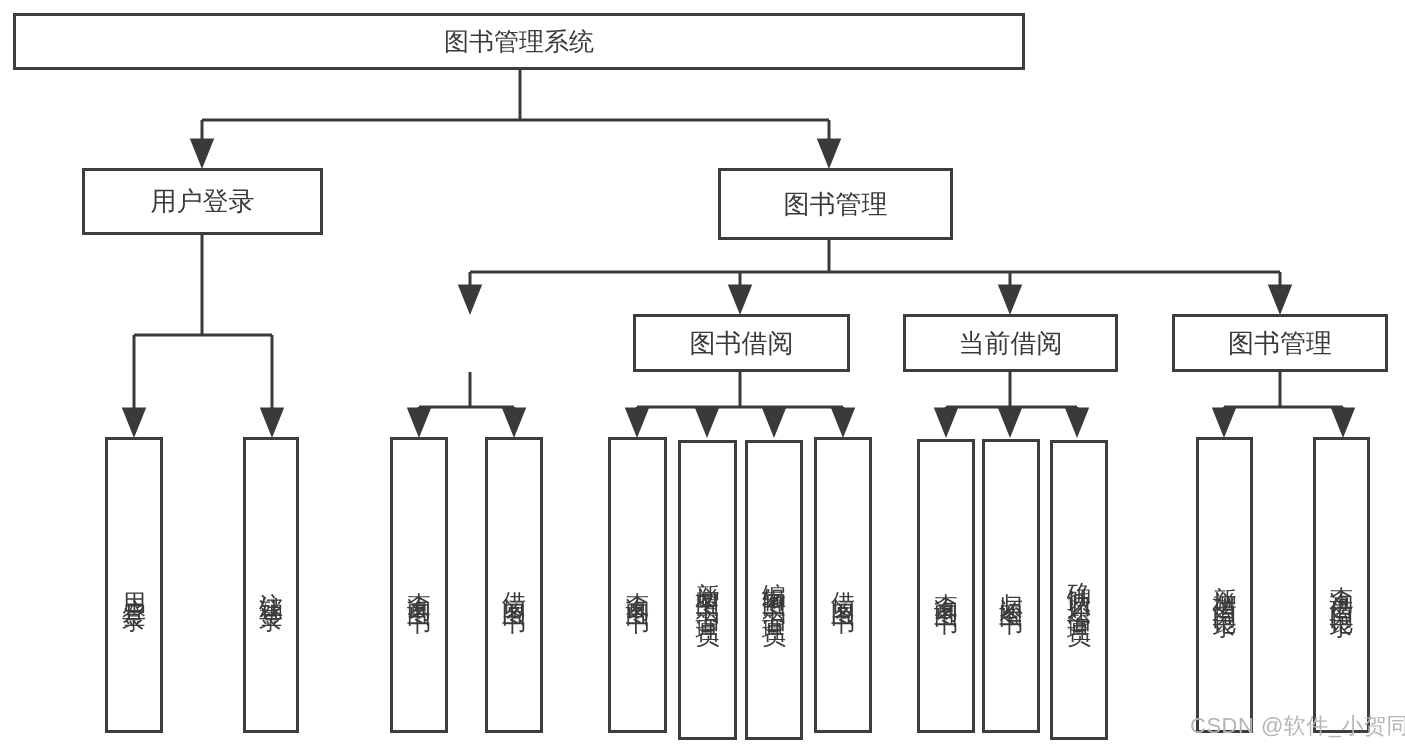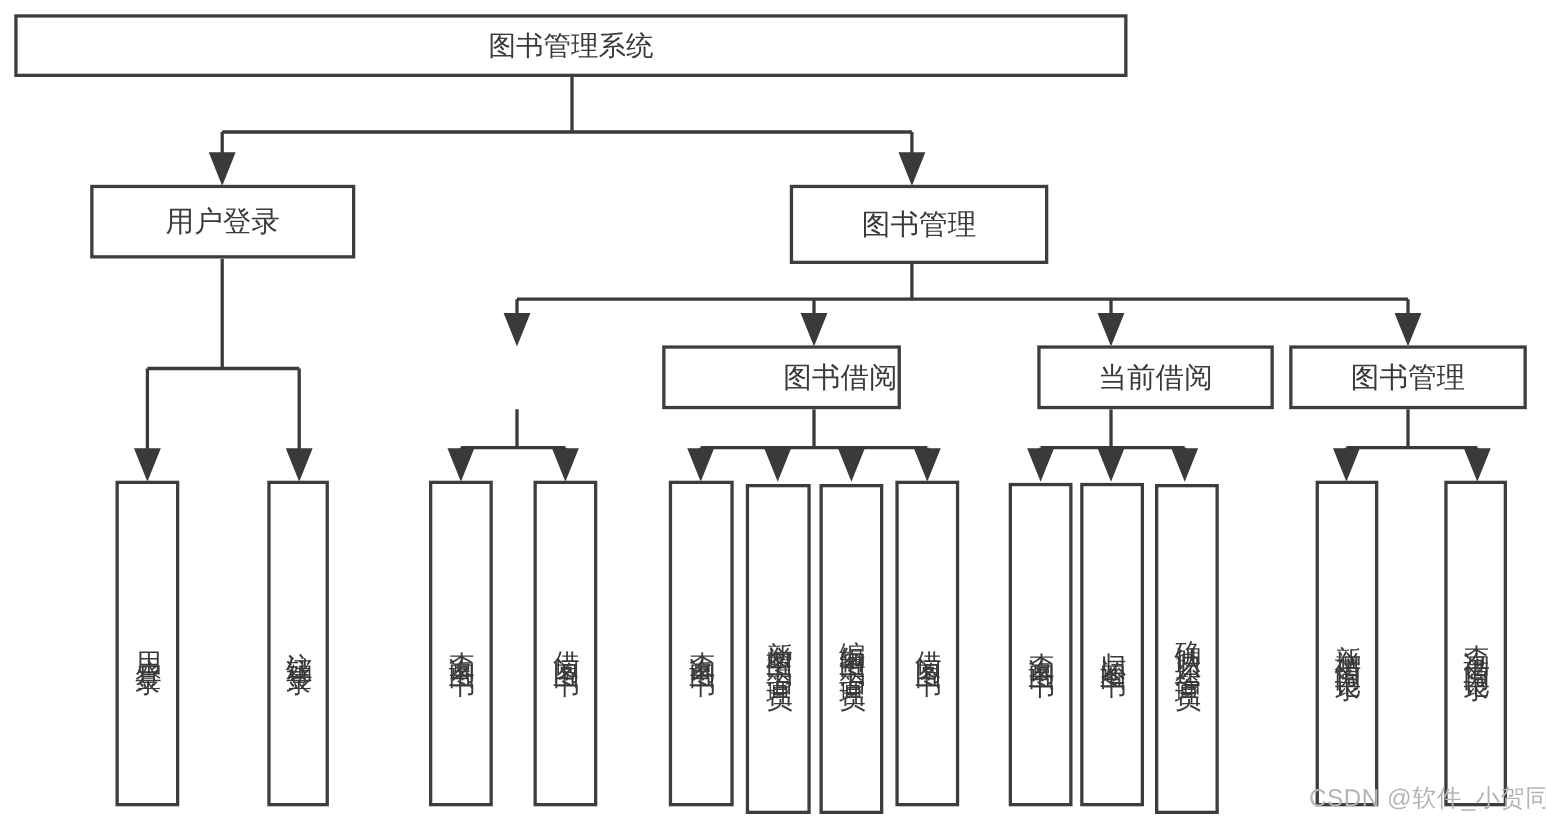--- a/index.html
+++ b/index.html
@@ -97,24 +97,24 @@
     <span>图书管理系统</span>
   </div>
 
   <div class="node hnode" style="left:82px;top:168px;width:241px;height:67px;">
     <span>用户登录</span>
   </div>
   <div class="node hnode" style="left:718px;top:168px;width:235px;height:72px;">
     <span>图书管理</span>
   </div>
 
-  <div class="node hnode" style="left:602px;top:314px;width:217px;height:58px;justify-content:flex-end;">
+  <div class="node hnode" style="left:633px;top:314px;width:217px;height:58px;">
     <span>图书借阅</span>
   </div>
-  <div class="node hnode" style="left:903px;top:314px;width:215px;height:58px;margin-left:40px;">
+  <div class="node hnode" style="left:903px;top:314px;width:215px;height:58px;">
     <span>当前借阅</span>
   </div>
   <div class="node hnode" style="left:1172px;top:314px;width:216px;height:58px;">
     <span>图书管理</span>
   </div>
 
   <div class="node vnode" style="left:105px;top:437px;width:58px;height:296px;">
     <span>用户登录</span>
   </div>
   <div class="node vnode" style="left:243px;top:437px;width:56px;height:296px;">

